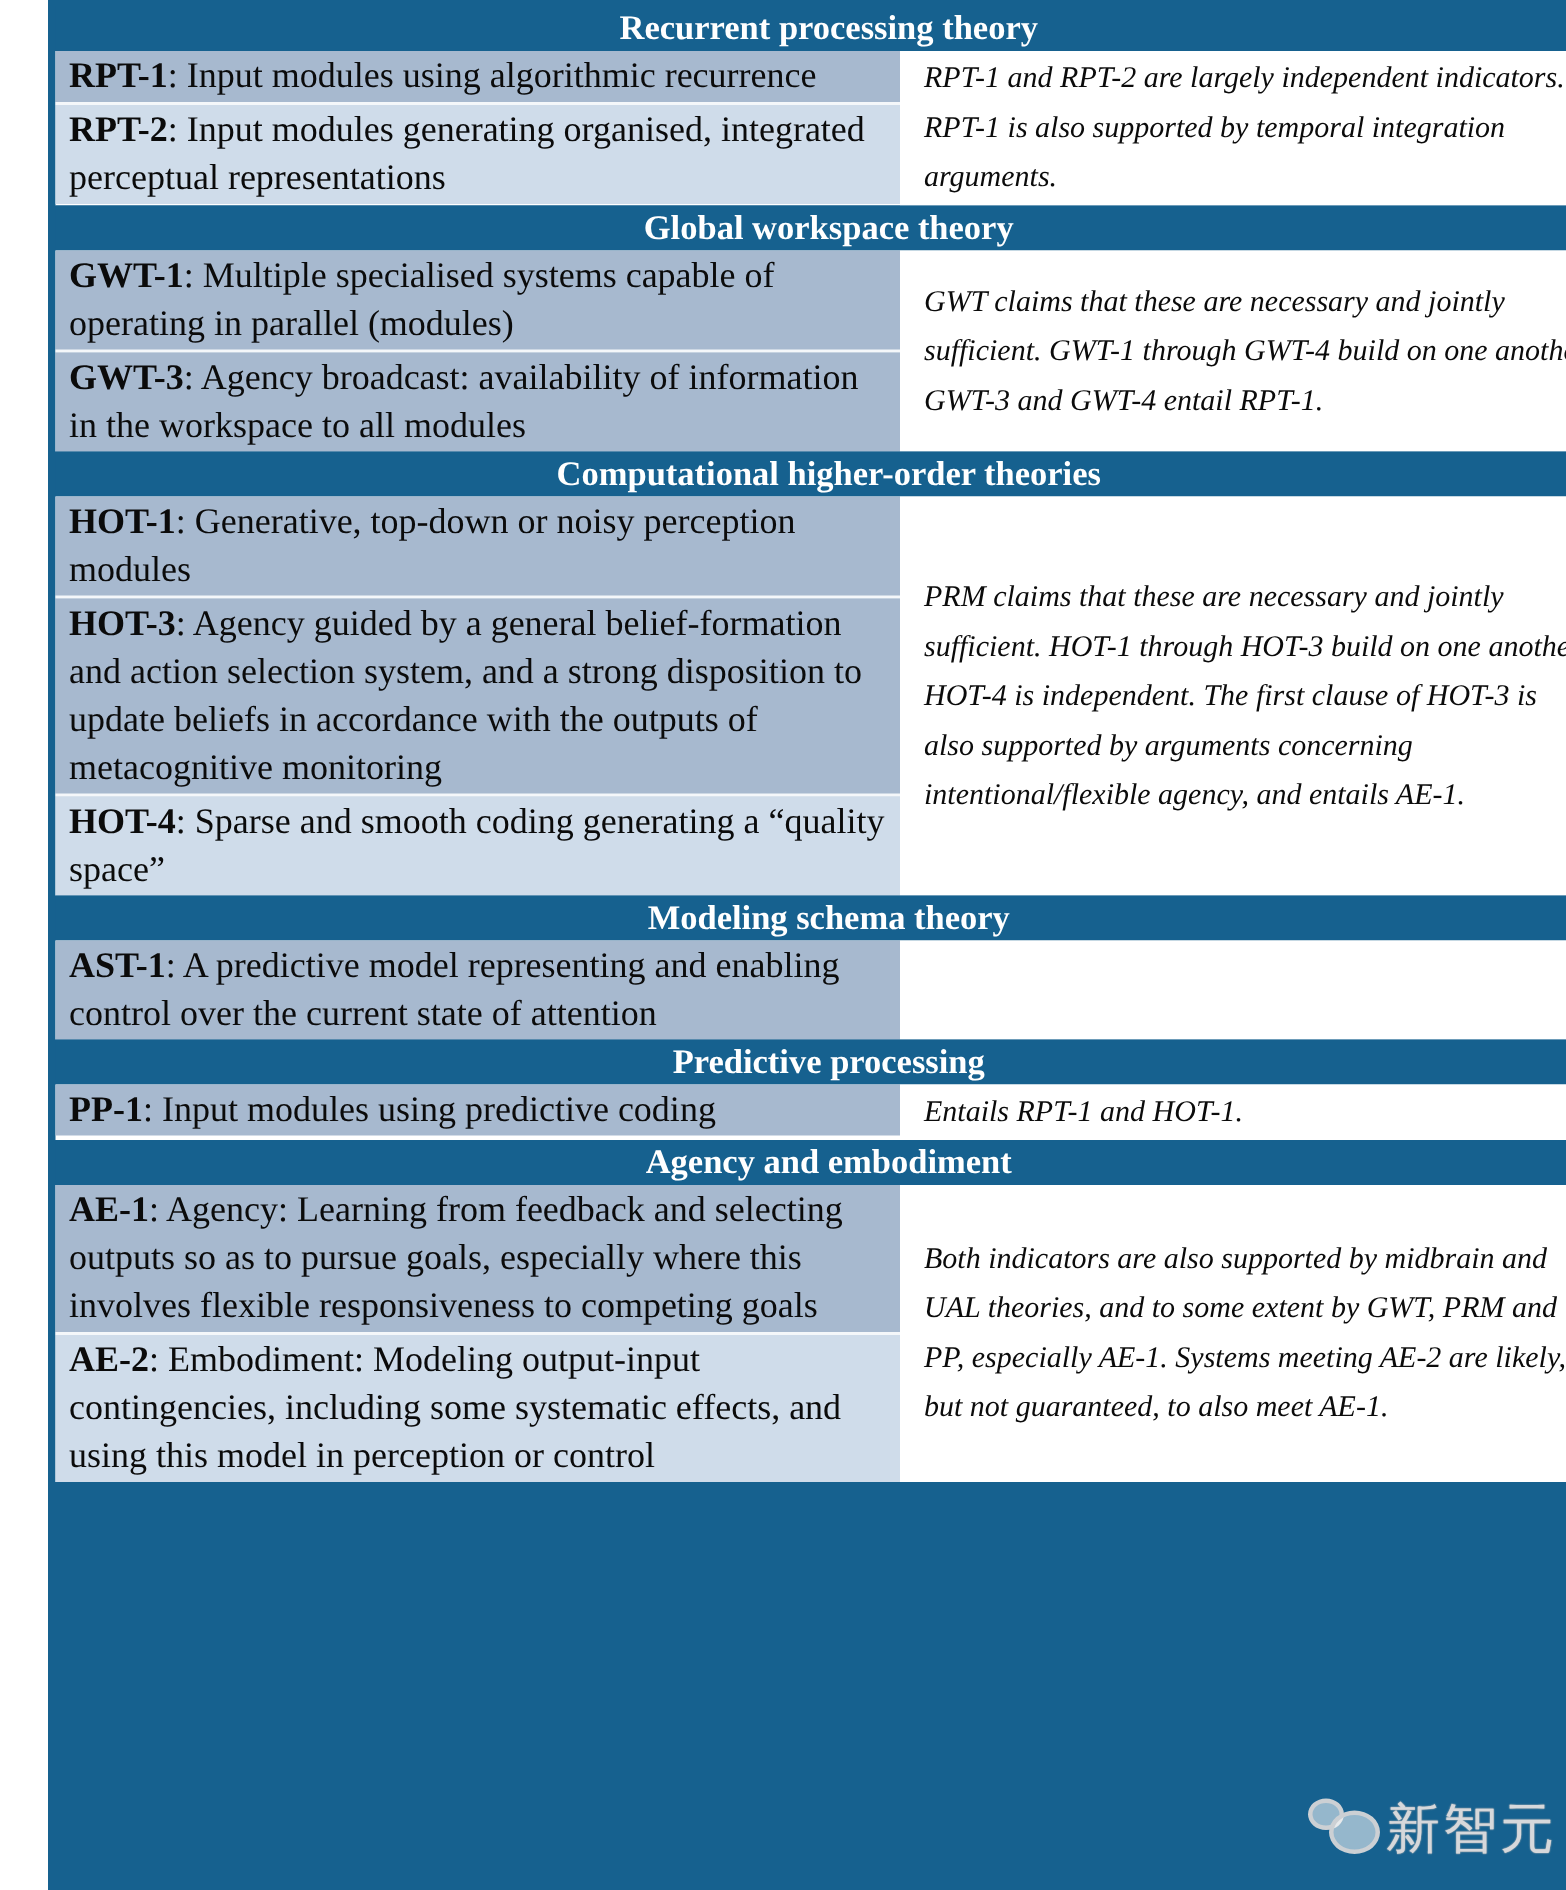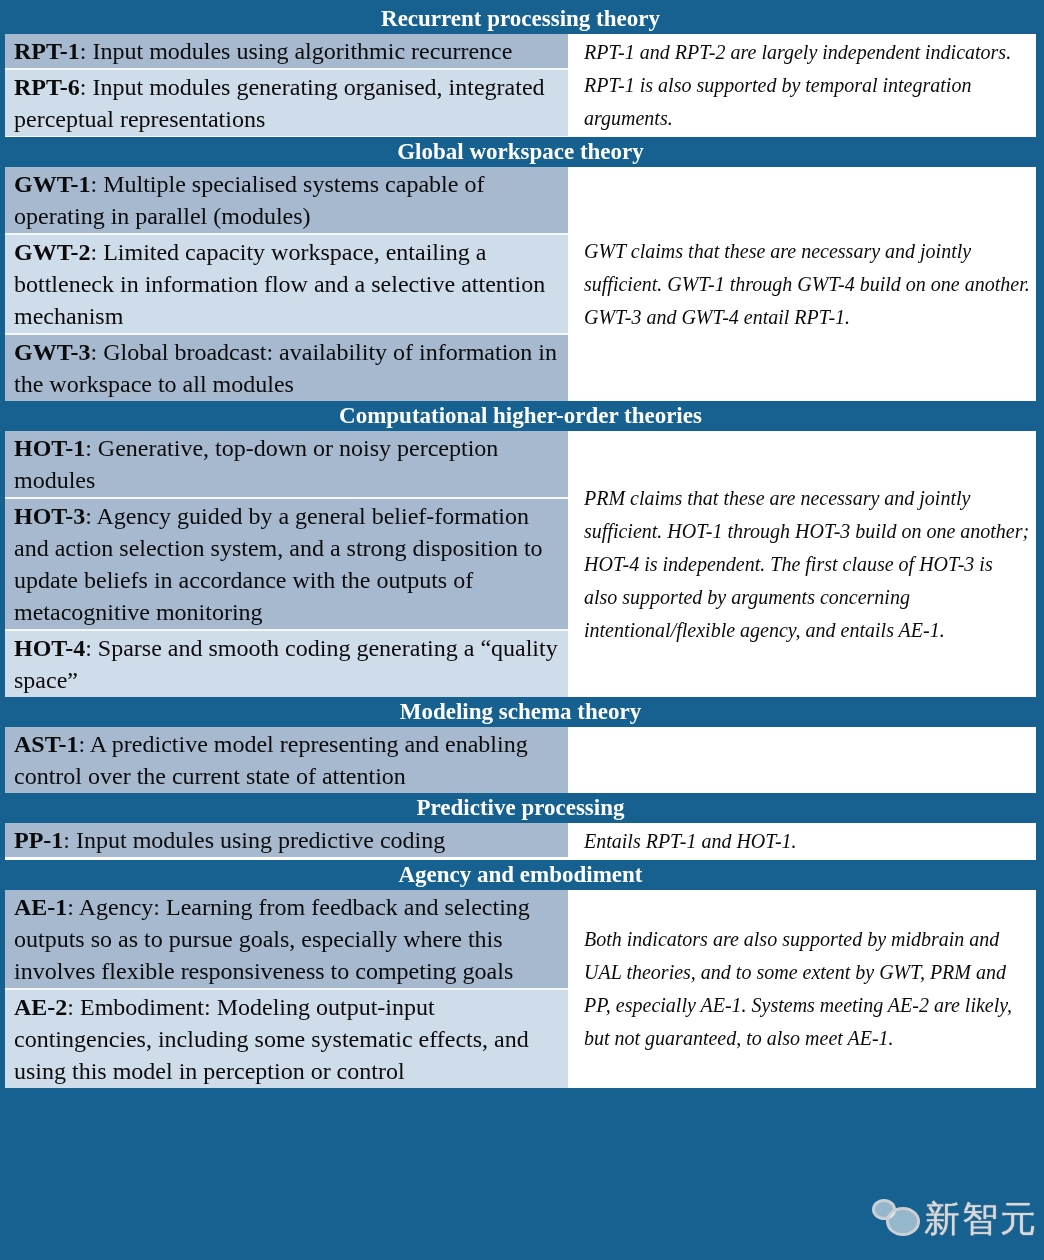--- a/index.html
+++ b/index.html
@@ -1,20 +1,21 @@
 <!DOCTYPE html>
 <html><head>
 <meta charset="utf-8">
 <style>
   html,body{margin:0;padding:0;background:#ffffff;}
   *{box-sizing:border-box;}
   .page{
     width:1044px;height:1260px;position:relative;overflow:hidden;
     font-family:"Liberation Serif","DejaVu Serif",serif;
     background:#ffffff;
+    padding-left:32px;
   }
   .ctable{
     width:1044px;height:1260px;
     background:#16618f;
     padding:4px 8px 7px 5px;
     display:flex;flex-direction:column;
   }
   .band{
     flex:0 0 auto;
     height:30px;line-height:29px;
@@ -68,33 +69,32 @@
 </head>
 <body>
 
 <div class="page">
   <div class="ctable">
 
     <div class="band">Recurrent processing theory</div>
     <div class="group">
       <div class="left-col">
         <div class="cell medium"><span class="lbl">RPT-1</span><span>: Input modules using algorithmic recurrence</span></div>
-        <div class="cell light"><span class="lbl">RPT-6</span><span>: Input modules generating organised, integrated perceptual representations</span></div>
+        <div class="cell light"><span class="lbl">RPT-2</span><span>: Input modules generating organised, integrated perceptual representations</span></div>
       </div>
       <div class="note">
         <div class="note-text">RPT-1 and RPT-2 are largely independent indicators. RPT-1 is also supported by temporal integration arguments.</div>
       </div>
     </div>
 
     <div class="band">Global workspace theory</div>
     <div class="group">
       <div class="left-col">
         <div class="cell medium"><span class="lbl">GWT-1</span><span>: Multiple specialised systems capable of operating in parallel (modules)</span></div>
-        <div class="cell light"><span class="lbl">GWT-2</span><span>: Limited capacity workspace, entailing a bottleneck in information flow and a selective attention mechanism</span></div>
-        <div class="cell medium"><span class="lbl">GWT-3</span><span>: Global broadcast: availability of information in the workspace to all modules</span></div>
+        <div class="cell medium"><span class="lbl">GWT-3</span><span>: Agency broadcast: availability of information in the workspace to all modules</span></div>
       </div>
       <div class="note">
         <div class="note-text">GWT claims that these are necessary and jointly sufficient. GWT-1 through GWT-4 build on one another. GWT-3 and GWT-4 entail RPT-1.</div>
       </div>
     </div>
 
     <div class="band">Computational higher-order theories</div>
     <div class="group">
       <div class="left-col">
         <div class="cell medium"><span class="lbl">HOT-1</span><span>: Generative, top-down or noisy perception modules</span></div>

